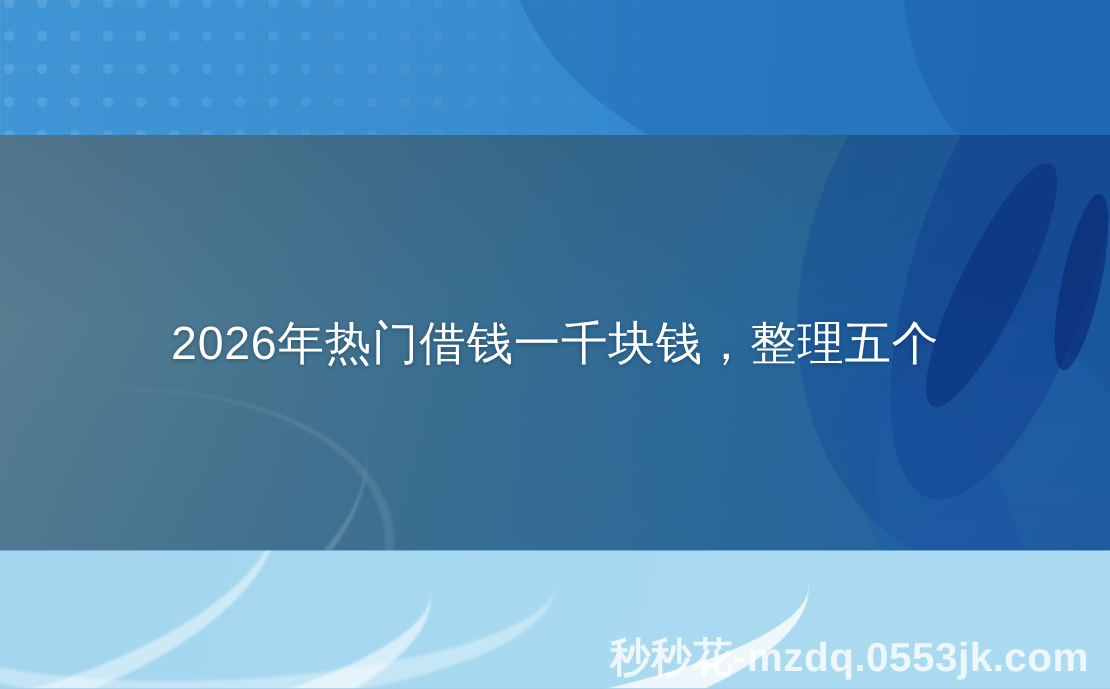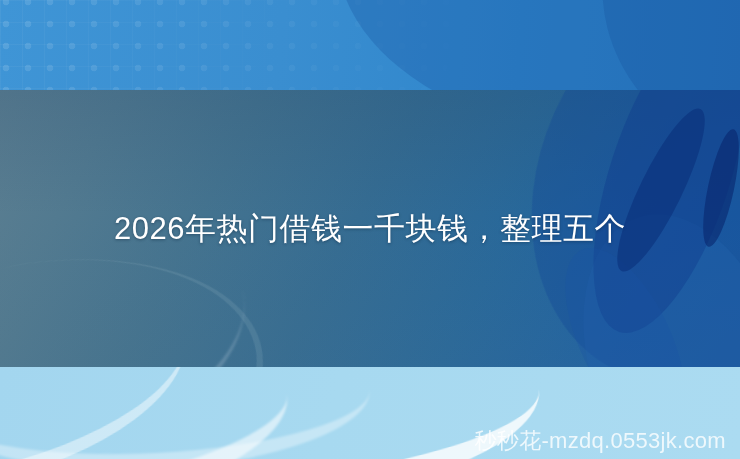--- a/index.html
+++ b/index.html
@@ -218,25 +218,25 @@
     border-radius: 50%;
     border-bottom: 16px solid rgba(255,255,255,0.35);
     transform: rotate(-3deg);
     filter: blur(1px);
   }
   .watermark {
     position: absolute;
     right: 14px;
     bottom: 3px;
     color: rgba(255,255,255,0.80);
-    font-size: 22px;
+    font-size: 27px;
     letter-spacing: 0.3px;
     white-space: nowrap;
     z-index: 8;
-    font-weight: 400;
+    font-weight: 700;
     margin-top: 32px;
   }
 </style>
 </head>
 <body>
 
 <div id="banner">
 
   <div class="band-top">
     <div class="top-grid"></div>

